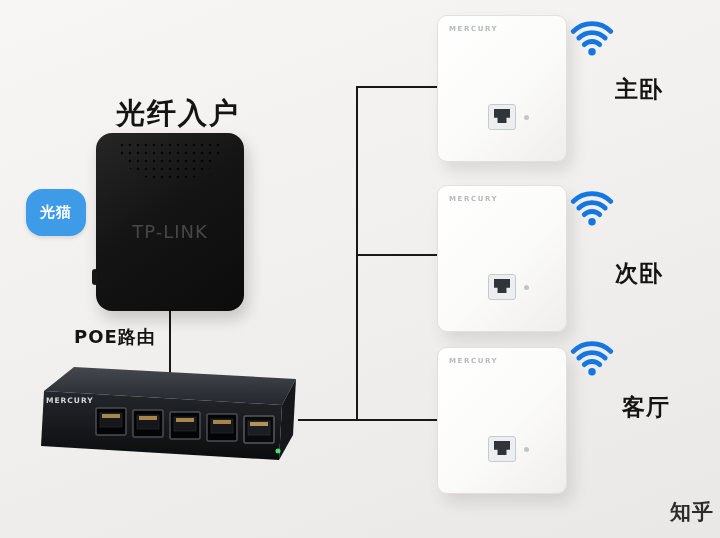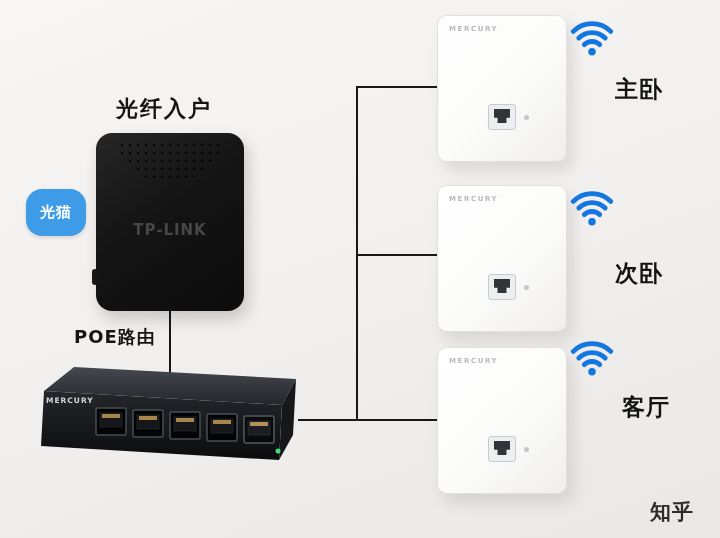--- a/index.html
+++ b/index.html
@@ -5,38 +5,38 @@
   html,body{margin:0;padding:0;background:#d8d8d6;}
   .stage{
     position:relative;width:720px;height:538px;overflow:hidden;
     background:linear-gradient(160deg,#f7f6f4 0%,#f0efed 55%,#e9e8e6 100%);
     font-family:"DejaVu Sans","Liberation Sans",sans-serif;
   }
   
   .line{position:absolute;background:#17181a;}
   
   .label{position:absolute;font-weight:bold;color:#141414;}
-  .fiber-label{left:116px;top:94px;font-size:22px;letter-spacing:2px;}
+  .fiber-label{left:116px;top:94px;font-size:29px;letter-spacing:2px;}
   .router-label{left:74px;top:325px;font-size:18px;letter-spacing:1px;}
   .room-label{font-size:23px;letter-spacing:1px;}
   
   .modem{
     position:absolute;left:96px;top:133px;width:148px;height:178px;
     background:linear-gradient(145deg,#262626 0%,#141414 45%,#0c0c0c 100%);
     border-radius:16px;box-shadow:4px 8px 16px rgba(0,0,0,.18);
   }
   .vent{
     position:absolute;top:8px;left:50%;transform:translateX(-50%);
     width:104px;height:38px;border-radius:0 0 52px 52px;
     background-image:radial-gradient(circle,#000 1.3px,transparent 1.6px);
     background-size:8px 8px;opacity:.85;
   }
   .modem-logo{
     position:absolute;left:0;right:0;top:88px;text-align:center;
-    color:#474747;font-weight:bold;font-size:15px;letter-spacing:1px;
+    color:#474747;font-weight:normal;font-size:18px;letter-spacing:1px;
   }
   .modem-nub{position:absolute;left:-4px;bottom:26px;width:6px;height:16px;background:#161616;border-radius:3px;}
   
   .badge{
     position:absolute;left:26px;top:189px;background:#3e9be8;color:#fff;
     font-size:15px;font-weight:bold;padding:14px 14px;border-radius:16px;
     box-shadow:0 2px 4px rgba(0,0,0,.12);letter-spacing:1px;
   }
   
   .switch-wrap{position:absolute;left:32px;top:363px;width:270px;height:112px;}
@@ -59,21 +59,21 @@
     width:16px;height:14px;margin:4px auto 0;background:#30353a;
     clip-path:polygon(0 0,100% 0,100% 62%,78% 62%,78% 100%,22% 100%,22% 62%,0 62%);
   }
   .ap-dot{position:absolute;top:99px;left:calc(50% + 22px);width:5px;height:5px;border-radius:50%;background:#c3c6c8;}
   
   .wifi{position:absolute;width:44px;height:36px;}
   .wifi path{stroke:#1476e0;stroke-width:4.4;fill:none;stroke-linecap:round;}
   .wifi circle{fill:#1476e0;}
   
   .watermark{
-    position:absolute;right:26px;bottom:12px;color:#2c2c2c;
+    position:absolute;right:6px;bottom:12px;color:#2c2c2c;
     display:flex;align-items:flex-end;
   }
   .wm-site{font-size:21px;font-weight:800;letter-spacing:1px;}
   .wm-handle{font-size:20px;font-weight:700;}
 </style>
 </head>
 <body>
 
 <div class="stage">
 

